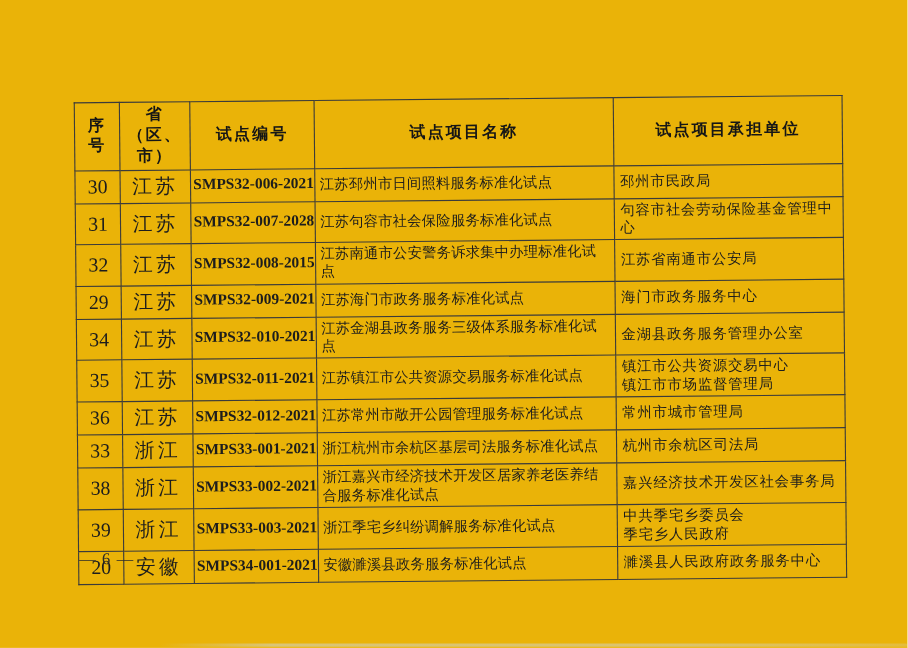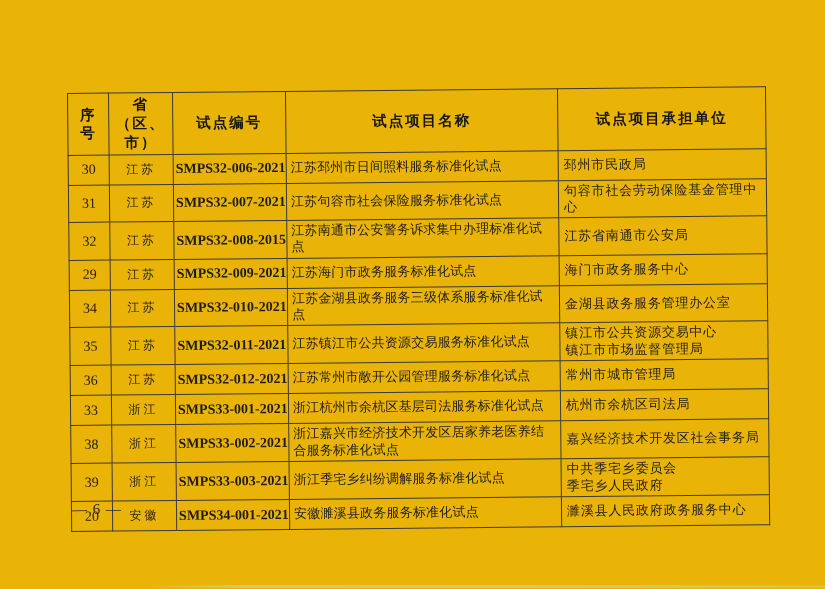--- a/index.html
+++ b/index.html
@@ -26,21 +26,21 @@
   }
   table.pilot-table {
     border-collapse: collapse;
     table-layout: fixed;
     width: 698px;
   }
   .pilot-table td, .pilot-table th {
     border: 1px solid #3b3b3b;
     padding: 2px 5px;
     vertical-align: middle;
-    font-size: 12px;
+    font-size: 18px;
     line-height: 1.25;
     overflow: hidden;
   }
   col.c-no   { width: 41px; }
   col.c-prov { width: 64px; }
   col.c-code { width: 113px; }
   col.c-proj { width: 272px; }
   col.c-unit { width: 208px; }
 
   .pilot-table thead th {
@@ -59,21 +59,21 @@
   .pilot-table td.no,
   .pilot-table td.code { text-align: center; }
   .pilot-table td.prov { text-align: center; letter-spacing: 3px; }
   .pilot-table td.code {
     font-size: 14px;
     font-weight: 600;
     white-space: nowrap;
     letter-spacing: 0;
     padding: 2px 2px;
   }
-  .pilot-table td.no { font-size: 14px; }
+  .pilot-table td.no { font-size: 18px; }
   .pilot-table td.proj {
     text-align: left;
     font-size: 13px;
     padding: 2px 4px;
     letter-spacing: 0.2px;
   }
   .pilot-table td.unit {
     text-align: left;
     font-size: 13px;
     padding: 2px 5px;
@@ -131,21 +131,21 @@
           <td class="code">SMPS32-006-2021</td>
           <td class="proj">江苏邳州市日间照料服务标准化试点</td>
           <td class="unit">
             <div>邳州市民政局</div>
             <div></div>
           </td>
         </tr>
         <tr class="r1">
           <td class="no">31</td>
           <td class="prov">江苏</td>
-          <td class="code">SMPS32-007-2021</td>
+          <td class="code">SMPS32-007-2028</td>
           <td class="proj">江苏句容市社会保险服务标准化试点</td>
           <td class="unit">
             <div>句容市社会劳动保险基金管理中心</div>
             <div></div>
           </td>
         </tr>
         <tr class="r1">
           <td class="no">32</td>
           <td class="prov">江苏</td>
           <td class="code">SMPS32-008-2015</td>

